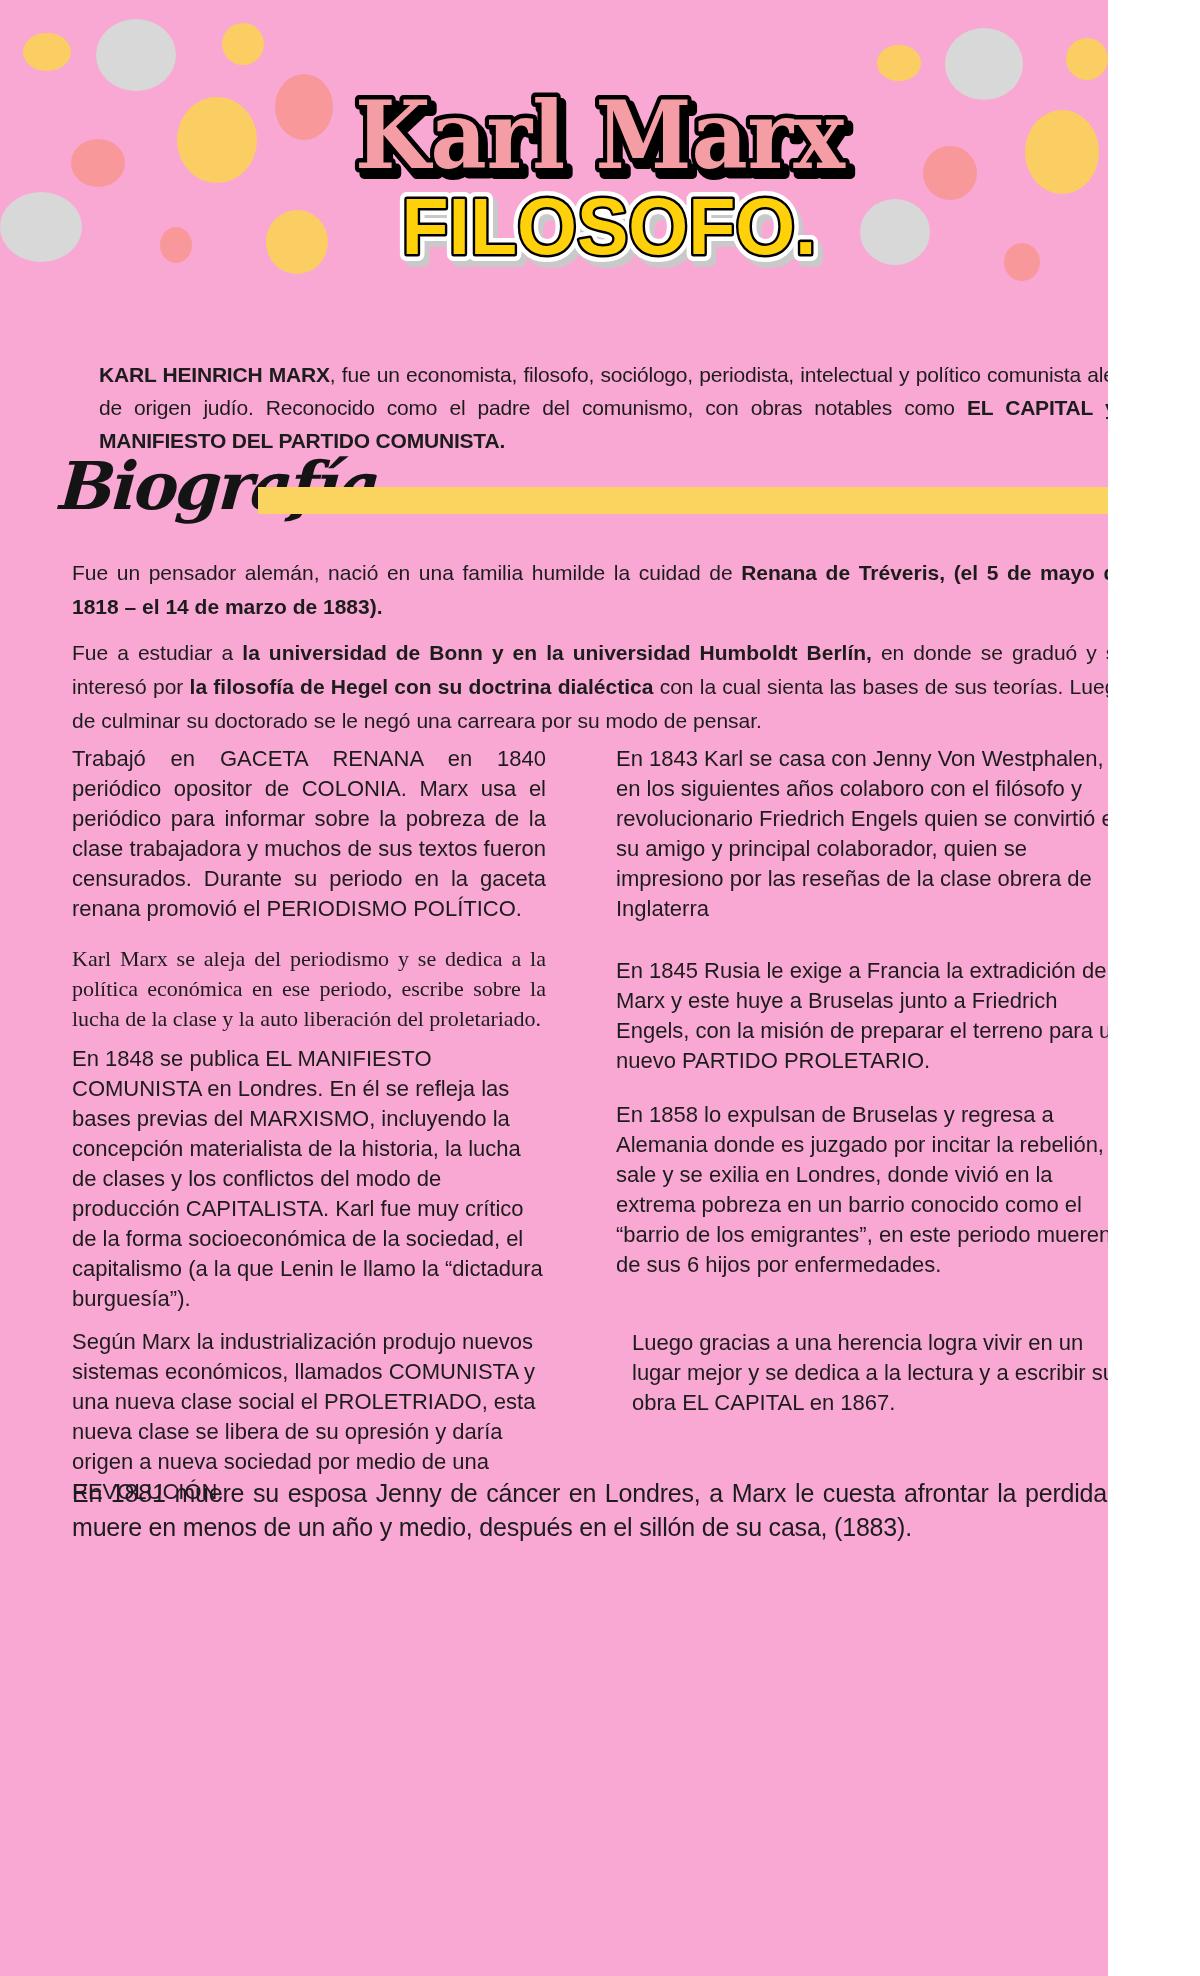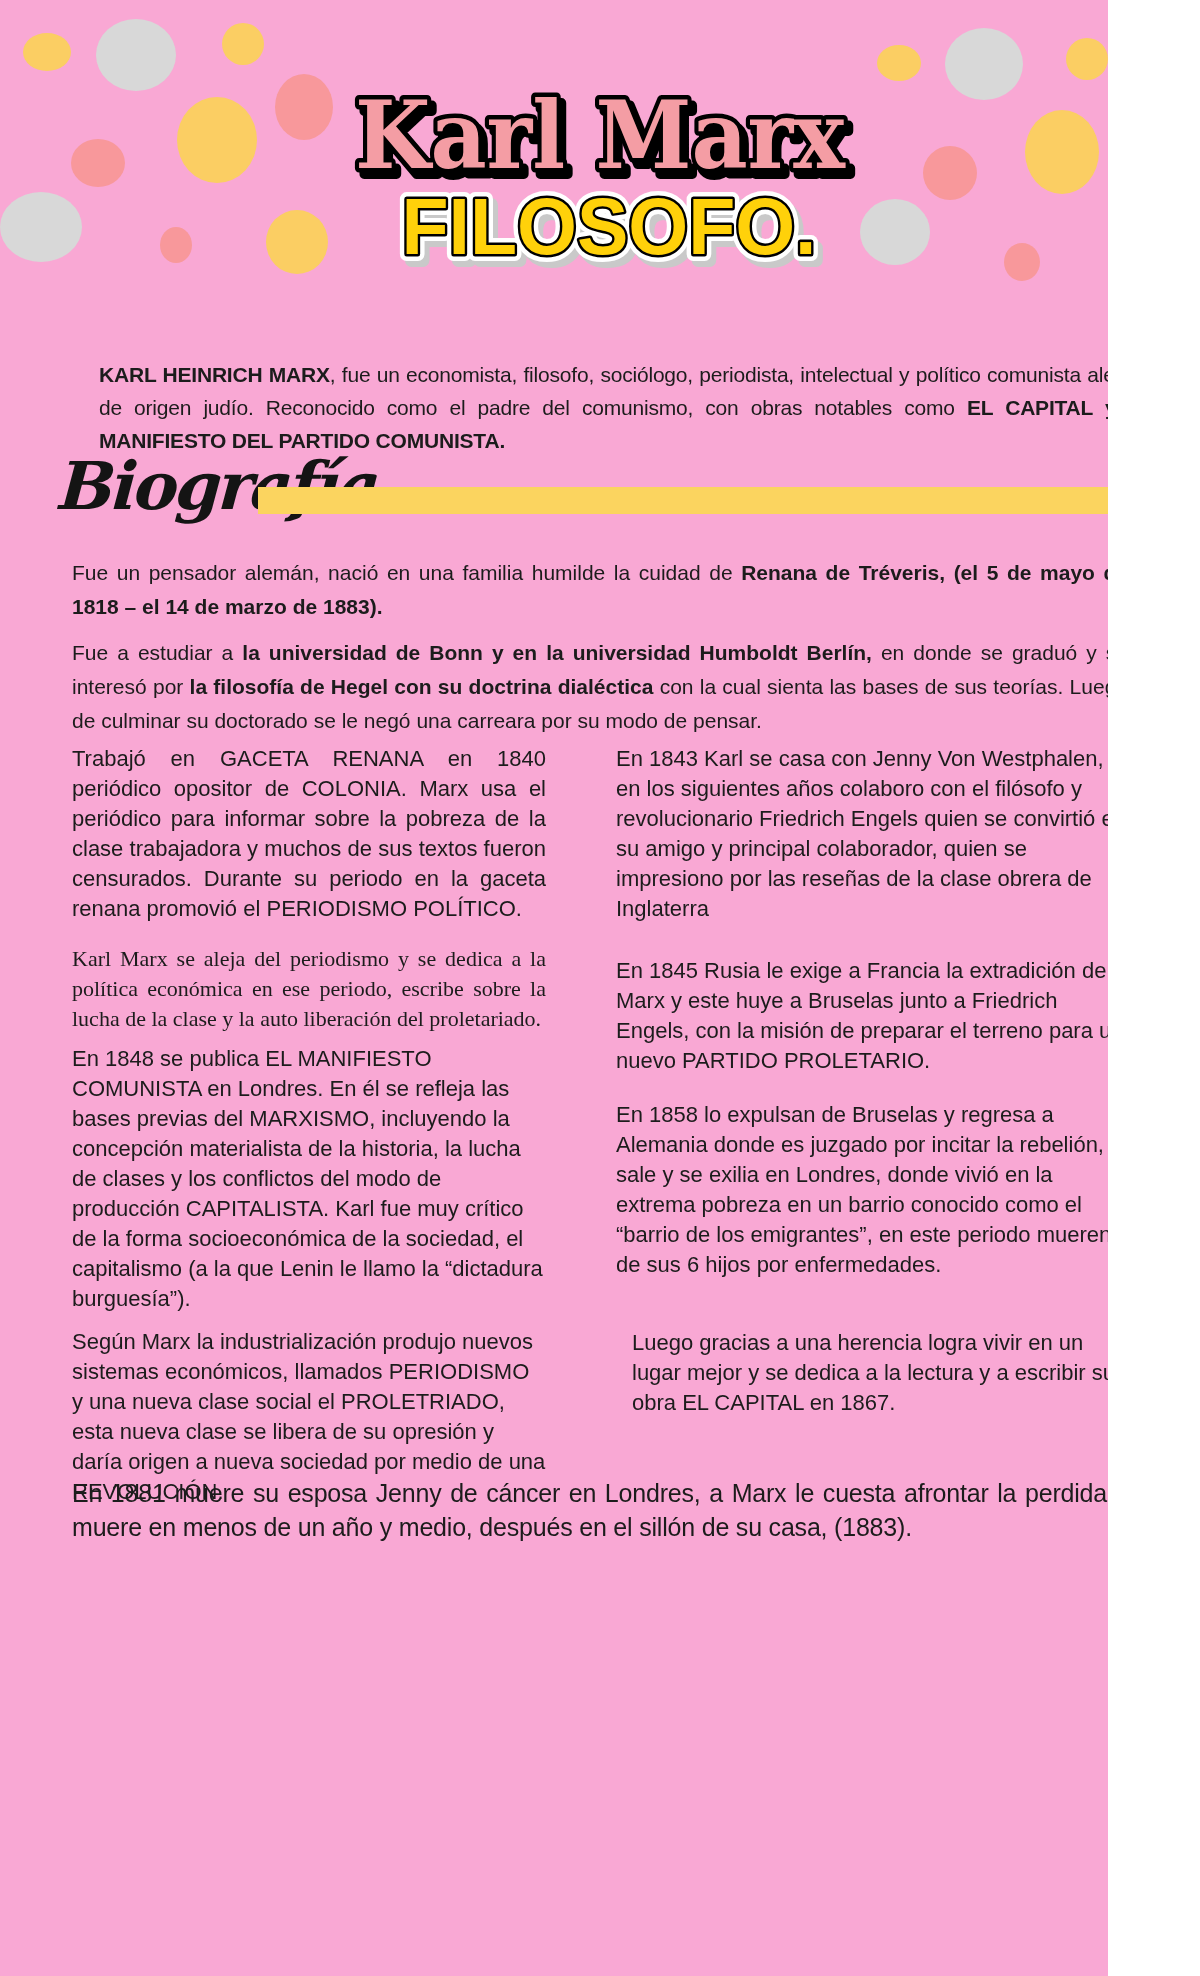--- a/index.html
+++ b/index.html
@@ -76,21 +76,21 @@
   <div class="bio-heading">Biografía</div>
   <div class="bio-bar"></div>
 
   <div class="par lead1"><span>Fue un pensador alemán, nació en una familia humilde la cuidad de </span><span class="b">Renana de Tréveris, (el 5 de mayo de 1818 – el 14 de marzo de 1883).</span></div>
   <div class="par lead2"><span>Fue a estudiar a </span><span class="b">la universidad de Bonn y en la universidad Humboldt Berlín,</span><span> en donde se graduó y se interesó por </span><span class="b">la filosofía de Hegel con su doctrina dialéctica</span><span> con la cual sienta las bases de sus teorías. Luego de culminar su doctorado se le negó una carreara por su modo de pensar.</span></div>
 
   <div class="col col-left">
     <p class="p1 just"><span>Trabajó en </span><span class="b">GACETA RENANA</span><span> en 1840 periódico opositor de </span><span class="b">COLONIA</span><span>. Marx usa el periódico para informar sobre la pobreza de la clase trabajadora y muchos de sus textos fueron censurados. Durante su periodo en la gaceta renana promovió el </span><span class="b">PERIODISMO POLÍTICO.</span></p>
     <p class="p2 just"><span>Karl Marx se aleja del periodismo y se dedica a la </span><span class="b">política económica</span><span> en ese periodo, escribe sobre la lucha de la clase y la auto liberación del proletariado.</span></p>
     <p class="p3"><span>En 1848 se publica </span><span class="b">EL MANIFIESTO COMUNISTA</span><span> en Londres. En él se refleja las bases previas del </span><span class="b">MARXISMO</span><span>, incluyendo </span><span class="b">la concepción materialista de la historia, la lucha de clases y los conflictos del modo de producción CAPITALISTA</span><span>. Karl fue muy crítico de la forma socioeconómica de la sociedad, el capitalismo (a la que Lenin le llamo la </span><span class="b">“dictadura burguesía”</span><span>).</span></p>
-    <p class="p4"><span>Según Marx la industrialización produjo nuevos sistemas económicos, llamados </span><span class="b">PERIODISMO</span><span> y una nueva clase social el </span><span class="b">PROLETRIADO</span><span>, esta nueva clase se libera de su opresión y daría origen a nueva sociedad por medio de una </span><span class="b">REVOLUCIÓN</span><span>.</span></p>
+    <p class="p4"><span>Según Marx la industrialización produjo nuevos sistemas económicos, llamados </span><span class="b">COMUNISTA</span><span> y una nueva clase social el </span><span class="b">PROLETRIADO</span><span>, esta nueva clase se libera de su opresión y daría origen a nueva sociedad por medio de una </span><span class="b">REVOLUCIÓN</span><span>.</span></p>
   </div>
   <div class="col col-right">
     <p class="p1"><span>En 1843 Karl se casa con </span><span class="b">Jenny Von Westphalen</span><span>, en los siguientes años colaboro con el filósofo y revolucionario </span><span class="b">Friedrich Engels</span><span> quien se convirtió en su amigo y principal colaborador, quien se impresiono por las reseñas de la clase obrera de Inglaterra</span></p>
     <p class="p2"><span>En 1845 Rusia le exige a Francia la extradición de Marx y este huye a Bruselas junto a Friedrich Engels, con la misión de preparar el terreno para un nuevo </span><span class="b">PARTIDO PROLETARIO.</span></p>
     <p class="p3"><span>En 1858 lo expulsan de Bruselas y regresa a Alemania donde es juzgado por incitar la rebelión, sale y se exilia en Londres, donde vivió en la extrema pobreza en un barrio conocido como </span><span class="b">el “barrio de los emigrantes”,</span><span> en este periodo mueren 3 de sus 6 hijos por enfermedades.</span></p>
     <p class="p4"><span>Luego gracias a una herencia logra vivir en un lugar mejor y se dedica a la lectura y a escribir su </span><span class="b">obra EL CAPITAL en 1867.</span></p>
   </div>
 
   <div class="par footer-par"><span>En 1881 muere su esposa Jenny de cáncer en Londres, a Marx le cuesta afrontar la perdida y muere en menos de un año y medio, después en el sillón de su casa, (1883).</span></div>
 

